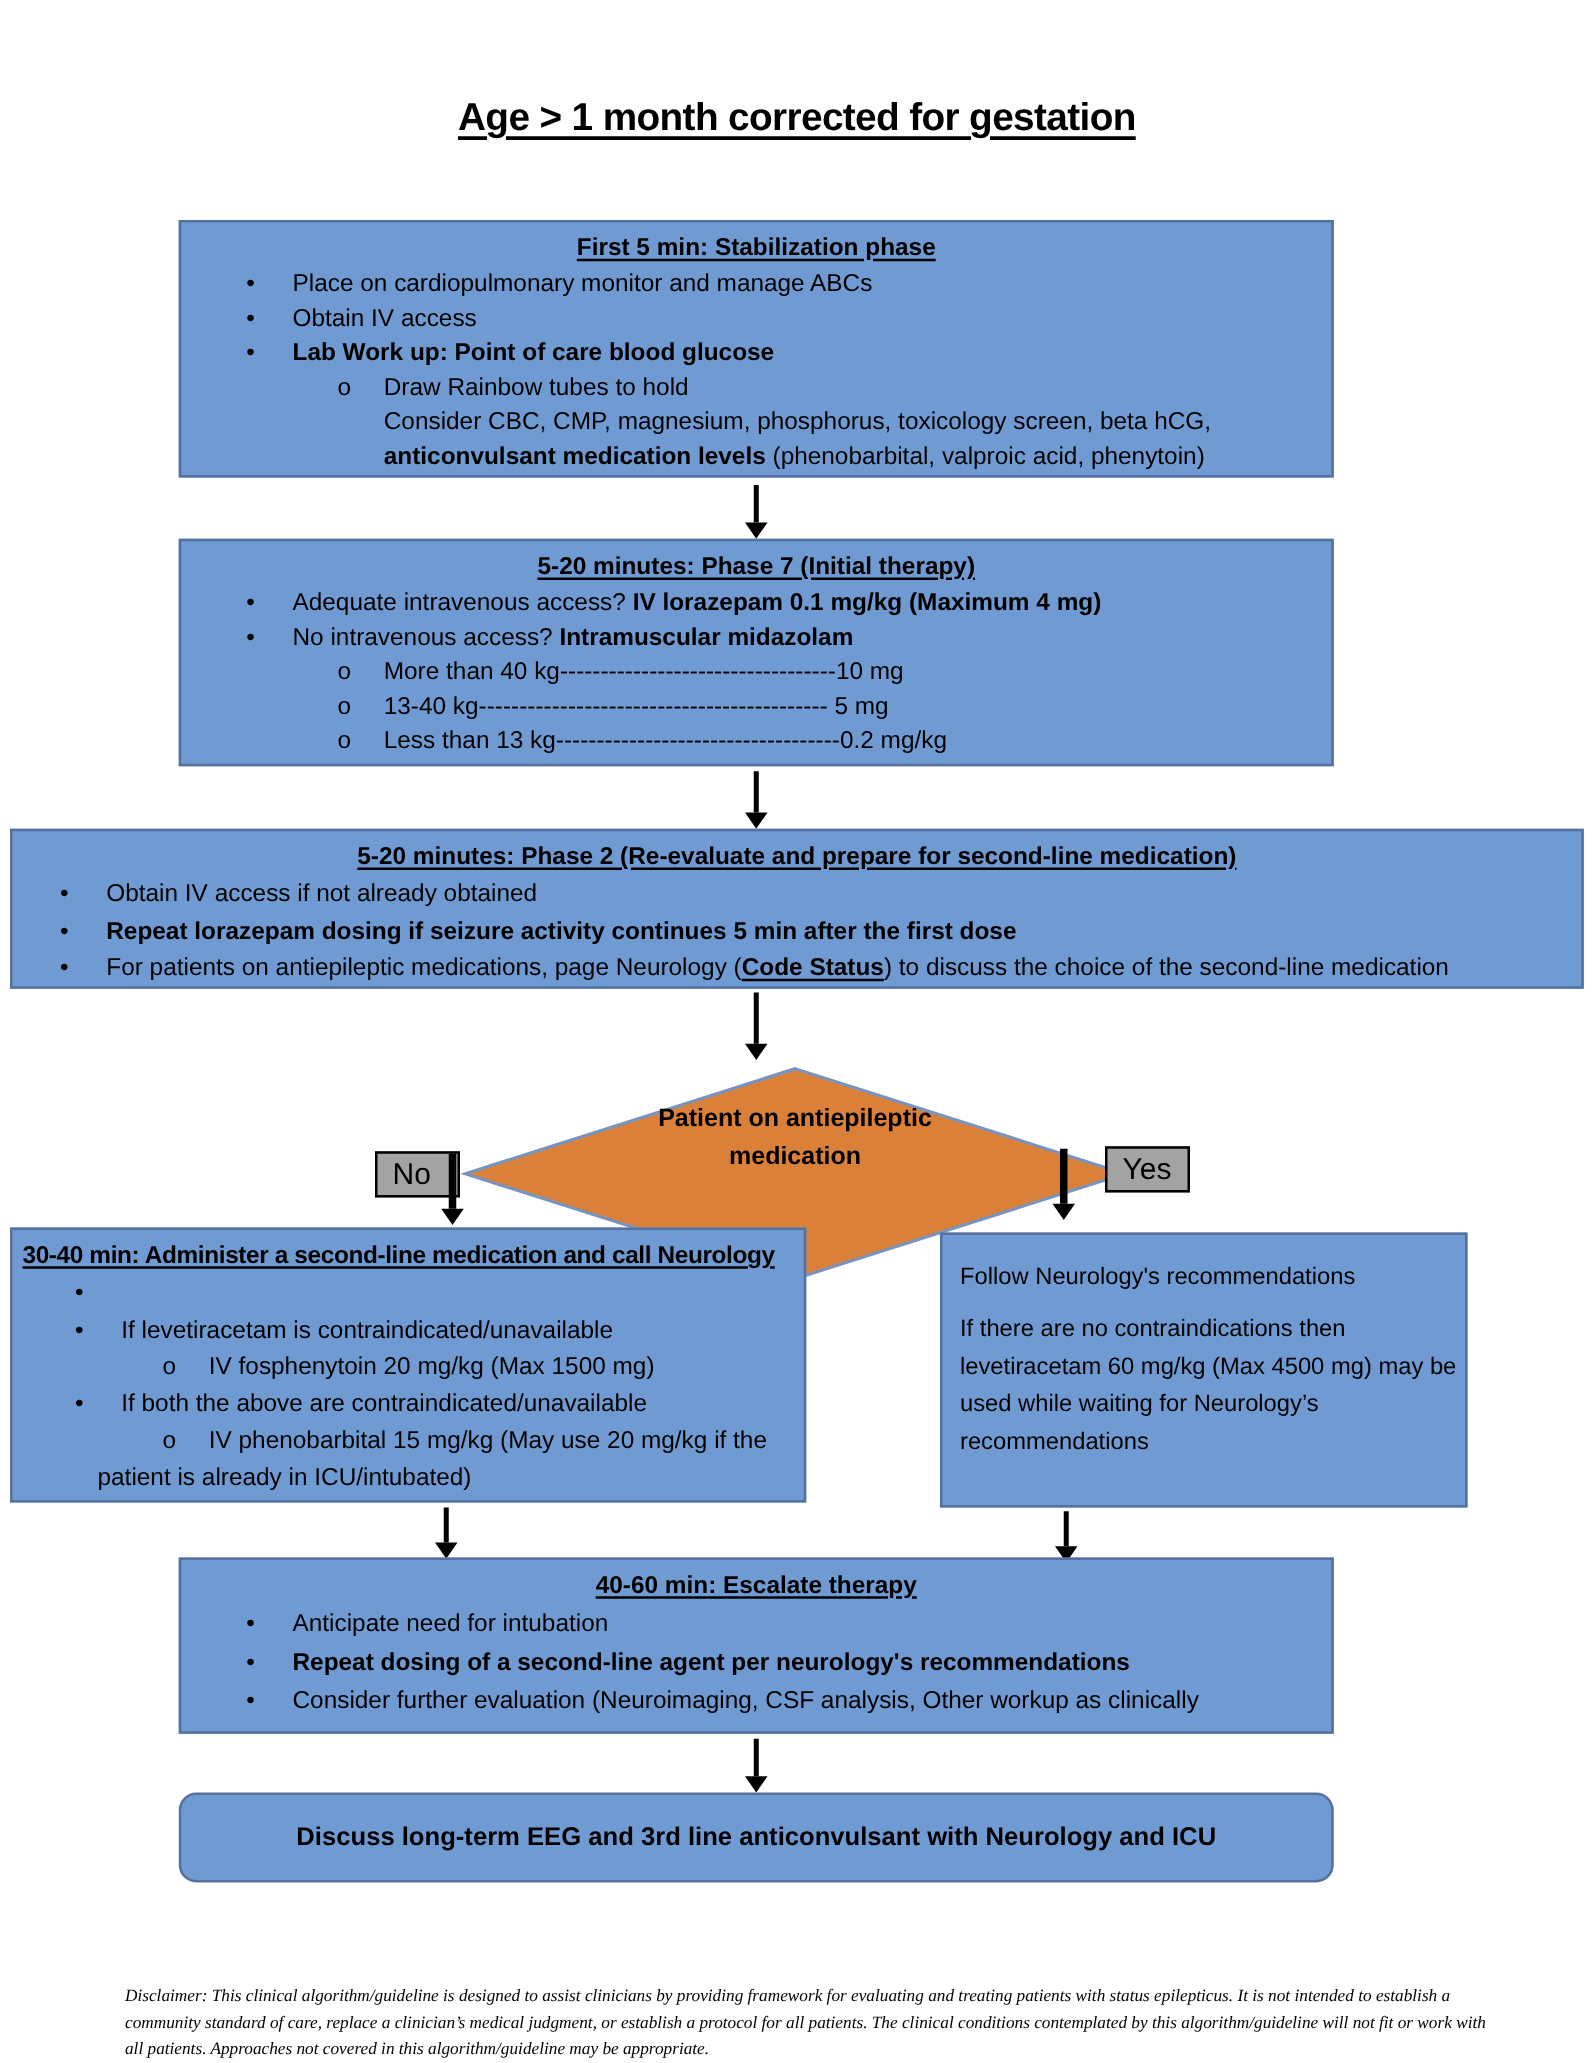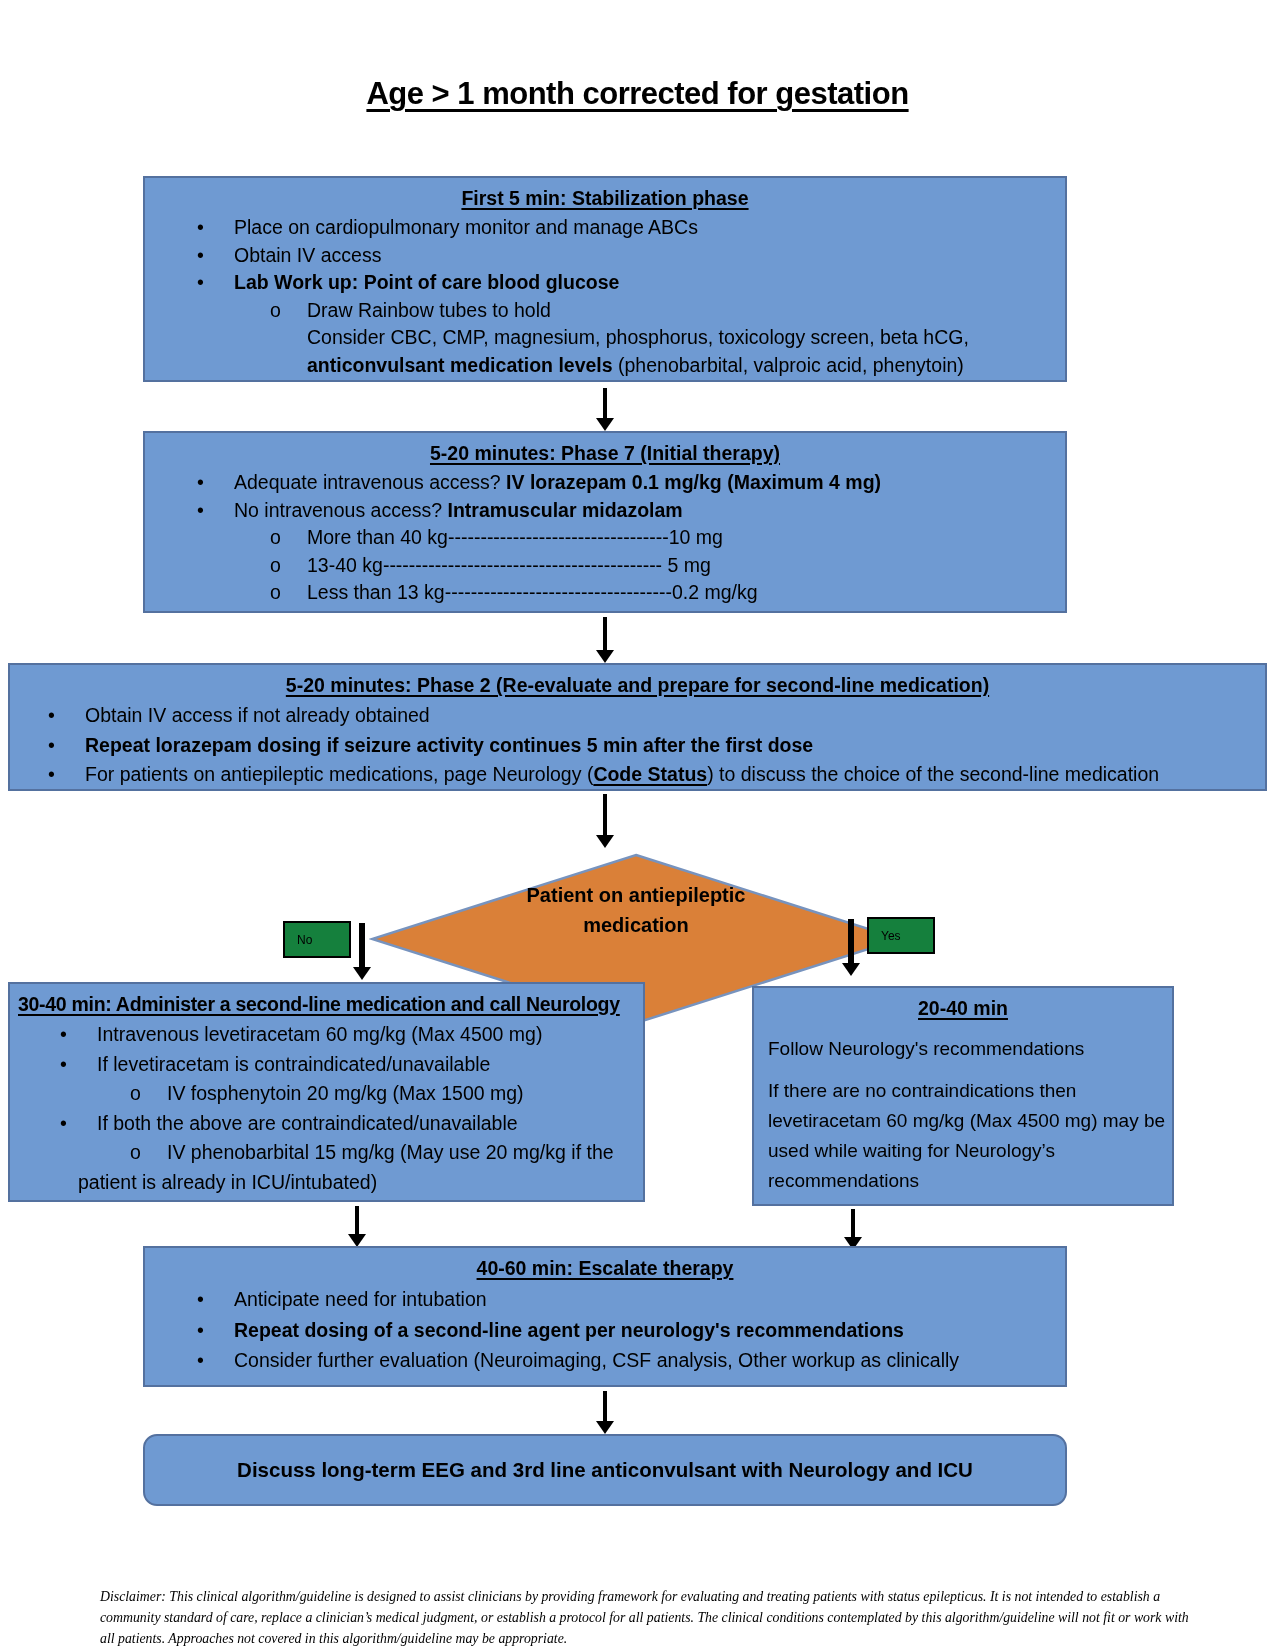--- a/index.html
+++ b/index.html
@@ -35,21 +35,21 @@
   .esc .row-bullet{padding-left:52px;}
 
   .rbox .row{line-height:30px;font-size:19px;}
   .rbox .row-para{padding-left:14px;margin-top:12px;}
 
   .arrow{position:absolute;display:flex;flex-direction:column;align-items:center;width:22px;transform:translateX(-50%);}
   .arrow .stem{width:4px;background:#000;flex:1;}
   .arrow .head{width:0;height:0;border-left:9px solid transparent;border-right:9px solid transparent;border-top:13px solid #000;flex:none;}
   .arrow.thick .stem{width:6.5px;}
 
-  .label-box{background:#15803d;border:2.5px solid #000;box-sizing:border-box;font-size:12px;display:flex;align-items:center;padding-left:12px;}
+  .label-box{background:#a3a3a3;border:2.5px solid #000;box-sizing:border-box;font-size:24px;display:flex;align-items:center;padding-left:12px;margin-left:17px;}
 
   .diamond-text{position:absolute;text-align:center;font-weight:700;font-size:20px;line-height:30px;}
 
   .finalbox{background:var(--box-fill,#6F9AD2);border:2.5px solid var(--box-border,#54719F);box-sizing:border-box;border-radius:14px;display:flex;align-items:center;justify-content:center;font-weight:700;font-size:20.5px;}
 
   .disclaimer{font-family:"Liberation Serif",serif;font-style:italic;font-size:13.8px;line-height:21px;}
 </style>
 </head>
 <body>
 
@@ -166,21 +166,20 @@
 <div class="arrow thick" style="left:851px;top:919px;height:57px;">
     <div class="stem"></div>
     <div class="head"></div>
   </div>
 
 <div class="abs bluebox lbox" style="left:8px;top:982px;width:637px;height:220px;">
   <div class="bx-heading left-head">30-40 min:  Administer a second-line medication and call Neurology</div>
   <div>
       <div class="row row-bullet">
         <span class="marker">•</span>
-        <span class="txt"><span>Intravenous levetiracetam 60 mg/kg (Max 4500 mg)</span></span>
       </div>
       <div class="row row-bullet">
         <span class="marker">•</span>
         <span class="txt"><span>If levetiracetam is contraindicated/unavailable</span></span>
       </div>
       <div class="row row-sub">
         <span class="marker">o</span>
         <span class="txt"><span>IV fosphenytoin 20 mg/kg  (Max 1500 mg)</span></span>
       </div>
       <div class="row row-bullet">
@@ -191,21 +190,20 @@
         <span class="marker">o</span>
         <span class="txt"><span>IV phenobarbital 15 mg/kg (May use 20 mg/kg if the</span></span>
       </div>
       <div class="row row-cont">
         <span class="txt"><span>patient is already in ICU/intubated)</span></span>
       </div>
     </div>
 </div>
 
 <div class="abs bluebox rbox" style="left:752px;top:986px;width:422px;height:220px;">
-  <div class="bx-heading">20-40 min</div>
   <div>
       <div class="row row-para">
         <span class="txt"><span>Follow Neurology's recommendations</span></span>
       </div>
       <div class="row row-para">
         <span class="txt"><span>If there are no contraindications then levetiracetam 60 mg/kg (Max 4500 mg) may be used while waiting for Neurology’s recommendations</span></span>
       </div>
     </div>
 </div>
 

